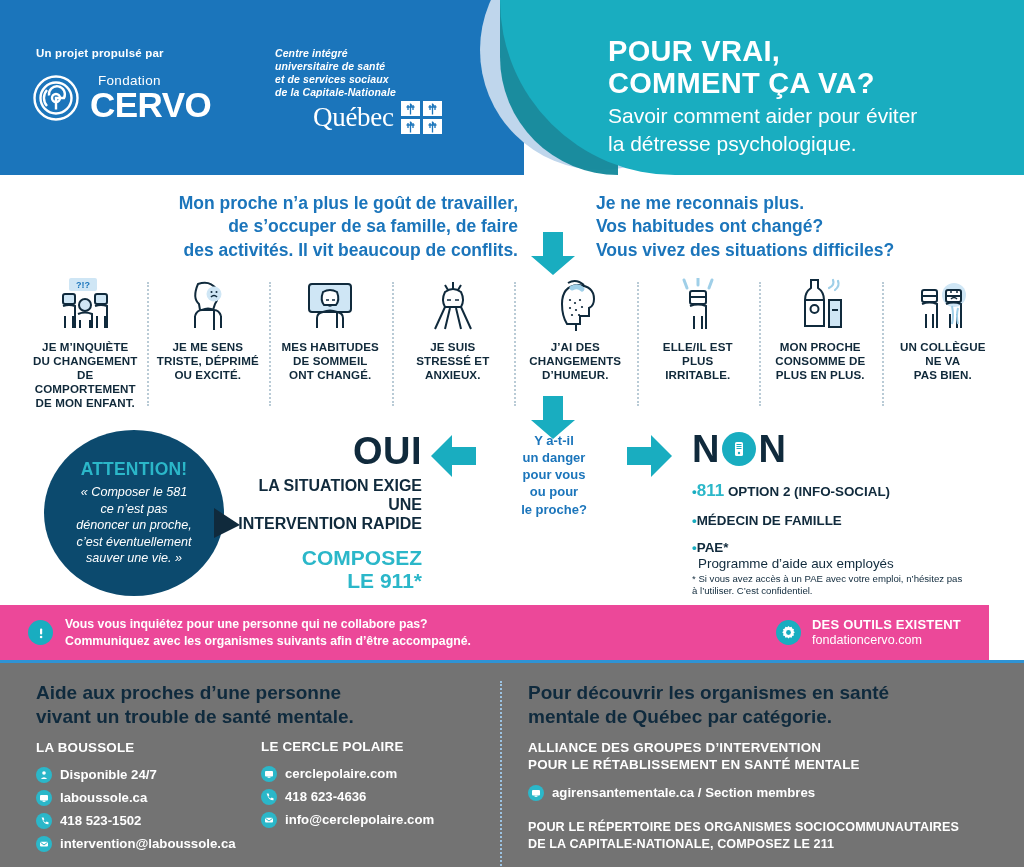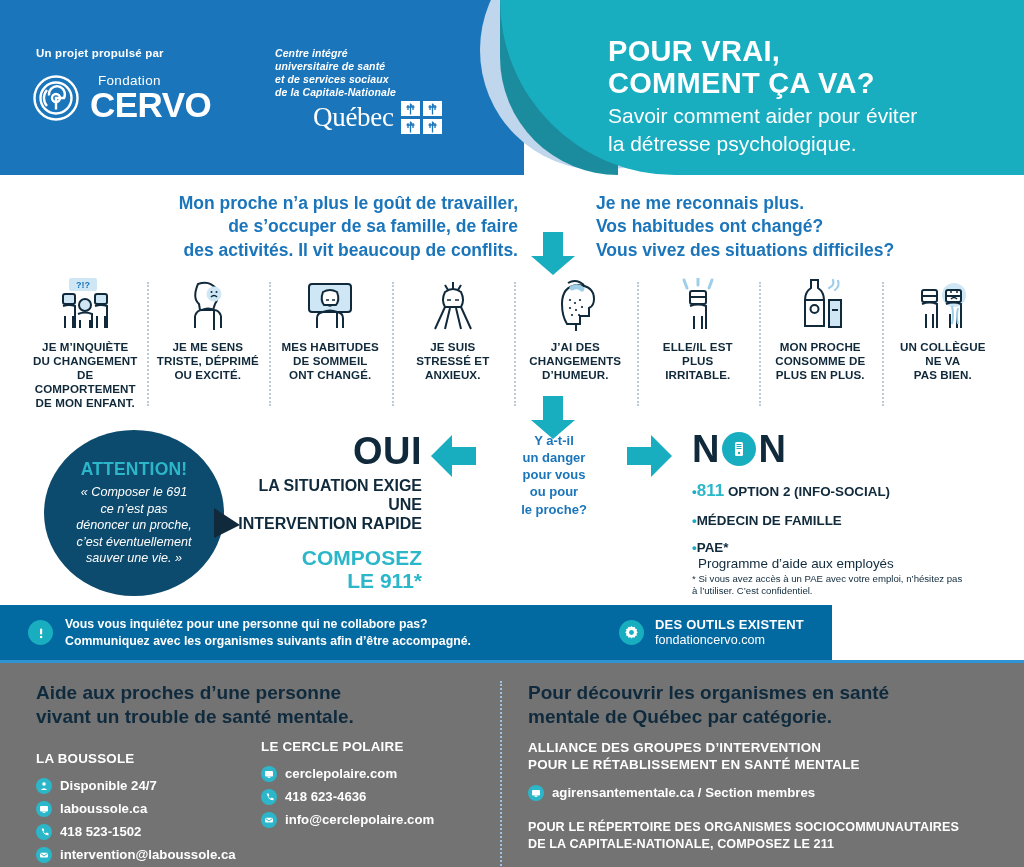--- a/index.html
+++ b/index.html
@@ -114,21 +114,21 @@
   .non-word { display:flex; align-items:center; color:#102a3c; font-size:38px; font-weight:800; letter-spacing:1px; line-height:1;}
   .non-o { width:34px; height:34px; border-radius:50%; background:#19adc0; display:inline-flex; align-items:center; justify-content:center; margin:0 2px;}
   .non-list { margin-top:13px; }
   .non-li { color:#102a3c; font-size:13.4px; font-weight:700; margin-bottom:11px; line-height:1.22;}
   .non-li .dot { color:#19adc0; font-weight:900; }
   .non-li .big { color:#2bb7c9; font-size:17px; font-weight:800;}
   .non-li .reg { font-weight:400; }
   .non-note { font-size:9.6px; font-weight:400; color:#102a3c; line-height:1.3; margin-top:-4px;}
 
   
-  .darkbar { position:absolute; left:0; top:605px; width:832px; height:55px; background:#0369a1; }
+  .darkbar { position:absolute; left:0; top:605px; width:989px; height:55px; background:#ec4899; }
   .darkbar-inner { display:flex; align-items:center; height:100%; padding:0 28px; }
   .circ-icon { width:25px; height:25px; border-radius:50%; background:#19adc0; display:flex; align-items:center; justify-content:center; flex:none;}
   .bar-txt { color:#fff; font-size:12.3px; font-weight:700; line-height:1.38; margin-left:12px;}
   .bar-right { margin-left:auto; display:flex; align-items:center;}
   .bar-right .rt { color:#fff; margin-left:11px; line-height:1.25;}
   .bar-right .rt .a { font-size:13px; font-weight:800; letter-spacing:.2px;}
   .bar-right .rt .b { font-size:12.6px; font-weight:400;}
   .thinline { position:absolute; left:0; top:660px; width:1024px; height:3px; background:#2f93d4; }
 
   
@@ -399,21 +399,21 @@
   </div>
 
   <span class="arrow-down-2">
     <svg width="46" height="44" viewBox="0 0 46 44">
         <path d="M13 0 H33 V24 H45 L23 43 L1 24 H13 Z" fill="#19adc0"></path>
       </svg>
   </span>
 
   <div class="bubble">
     <div class="att">ATTENTION!</div>
-    <div class="quote" style="white-space:pre-line">« Composer le 691
+    <div class="quote" style="white-space:pre-line">« Composer le 581
 ce n’est pas
 dénoncer un proche,
 c’est éventuellement
 sauver une vie. »</div>
   </div>
 
   <div class="oui-block">
     <div class="oui">OUI</div>
     <div class="sub1" style="white-space:pre-line">LA SITUATION EXIGE UNE
 INTERVENTION RAPIDE</div>
@@ -498,21 +498,21 @@
   <div class="thinline"></div>
 
   <div class="footer">
     <div class="divider"></div>
 
     <div class="f-left">
       <div class="f-title">Aide aux proches d’une personne</div>
       <div class="f-title">vivant un trouble de santé mentale.</div>
       <div class="cols">
         <div class="col">
-          <div class="f-sub" style="margin-top:12px">LA BOUSSOLE</div>
+          <div class="f-sub" style="margin-top:1px">LA BOUSSOLE</div>
           <div style="margin-top:10px">
             <div class="contact">
               <span class="ci">
                   <svg width="10" height="10" viewBox="0 0 10 10">
                     <circle cx="5" cy="3" r="1.8" fill="#fff"></circle>
                     <path d="M1.8 9 q3.2-3.4 6.4 0 Z" fill="#fff"></path>
                   </svg>
                 </span>
               <span class="ct">Disponible 24/7</span>
             </div>

